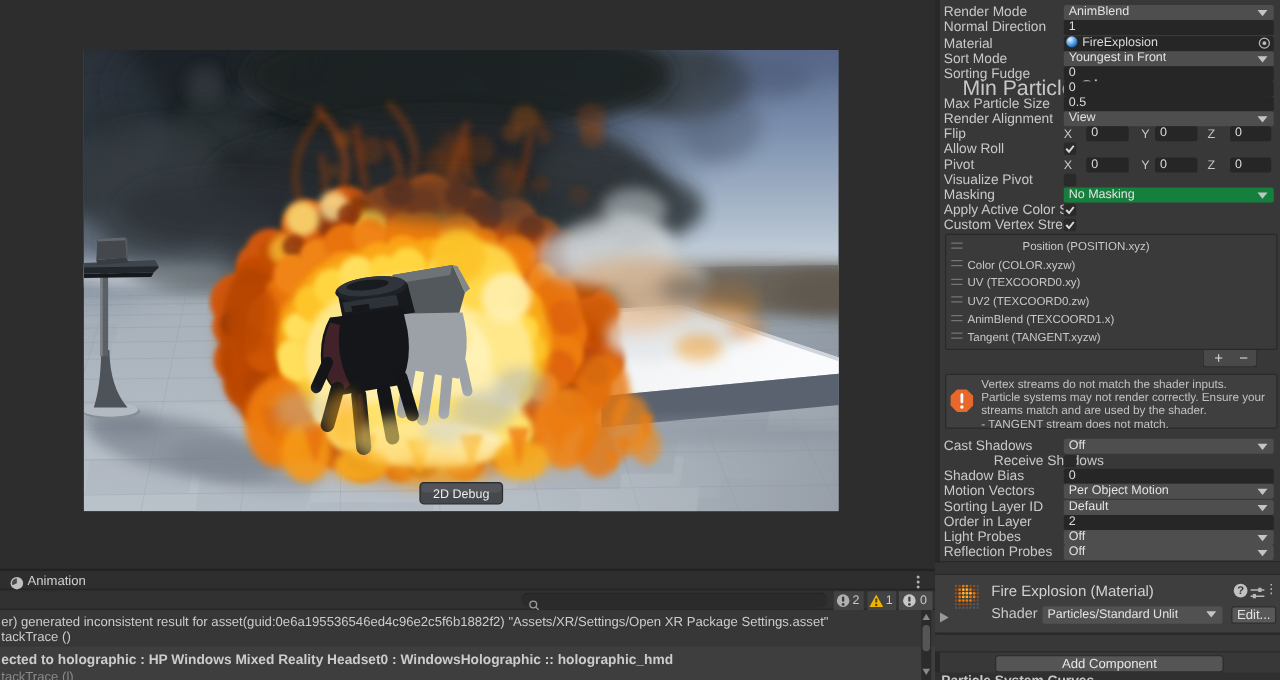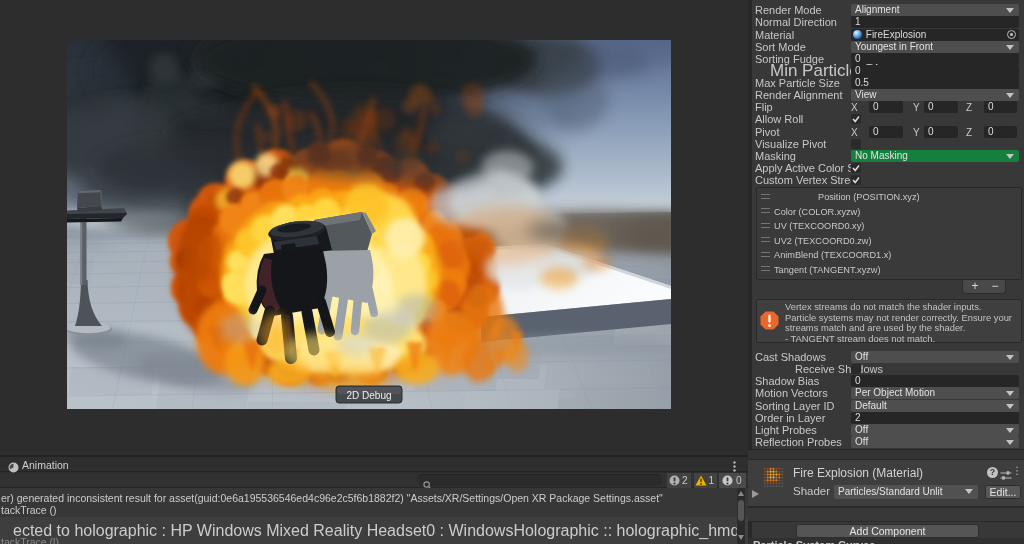--- a/index.html
+++ b/index.html
@@ -595,34 +595,34 @@
         <rect x="5" y="2.4" width="2" height="4.6" rx="1" fill="#424242"></rect>
         <circle cx="6" cy="9.3" r="1.2" fill="#424242"></circle>
       </svg>
     <span style="position:absolute;left:17px;top:2px;color:#c8c8c8;font-size:10px;">0</span>
     </div>
 
   <div class="abs" style="left:0; top:33px; width:748px; height:29px; background:#373737;"></div>
   <div class="abs" style="left:0; top:62px; width:748px; height:27px; background:#3e3e3e;"></div>
   <div class="abs" style="left:1px; top:37px; color:#cccccc; font-size:10.5px; white-space:pre;">er) generated inconsistent result for asset(guid:0e6a195536546ed4c96e2c5f6b1882f2) "Assets/XR/Settings/Open XR Package Settings.asset"</div>
   <div class="abs" style="left:1px; top:49px; color:#cccccc; font-size:10.5px;">tackTrace ()</div>
-  <div class="abs" style="left:13px; top:67px; color:#cccccc; font-size:16px;">ected to holographic : HP Windows Mixed Reality Headset0 : WindowsHolographic :: holographic_hmd</div>
+  <div class="abs" style="left:1px; top:67px; color:#cccccc; font-size:11px;font-weight:bold;">ected to holographic : HP Windows Mixed Reality Headset0 : WindowsHolographic :: holographic_hmd</div>
   <div class="abs" style="left:1px; top:81px; color:#8a8a8a; font-size:10.5px;">tackTrace (l)</div>
 
   <div class="abs" style="left:737px; top:33px; width:8px; height:56px; background:#2b2b2b;"></div>
   <div class="abs" style="left:738px; top:45px; width:6px; height:21px; background:#555555; border-radius:3px;"></div>
   <div class="abs" style="left:738px; top:36px; width:0; height:0; border-left:3.5px solid transparent; border-right:3.5px solid transparent; border-bottom:5px solid #8a8a8a;"></div>
   <div class="abs" style="left:738px; top:80px; width:0; height:0; border-left:3.5px solid transparent; border-right:3.5px solid transparent; border-top:5px solid #8a8a8a;"></div>
 </div>
 
 <div class="abs" id="inspector" style="left:748px; top:0; width:276px; height:544px; background:#383838;">
   <div class="abs" style="left:0; top:0; width:4px; height:544px; background:#282828;"></div>
   <div id="rows1">
       <div class="lbl" style="left:7px; top:4.300000000000001px; line-height:12px; font-size:11px; color:#c8c8c8;text-align:right;">Render Mode</div>
-<div class="dd" style="left:103px; top:4.300000000000001px; width:168px;">Alignment</div>
+<div class="dd" style="left:103px; top:4.300000000000001px; width:168px;">AnimBlend</div>
 <div class="lbl" style="left:7px; top:16.4px; line-height:12px; font-size:11px; color:#c8c8c8;">Normal Direction</div>
 <div class="fld" style="left:103px; top:16.4px; width:168px;">1</div>
 <div class="lbl" style="left:7px; top:28.6px; line-height:12px; font-size:11px; color:#c8c8c8;">Material</div>
 <div class="fld" style="left:103px; top:28.6px; width:168px; padding-left:2px;">
 <span style="display:inline-block;width:9px;height:9px;border-radius:50%;background:radial-gradient(circle at 35% 30%, #e8f2ff 0%, #7ab6ef 35%, #1d6cc0 70%, #0a3f7e 100%);vertical-align:-1px;"></span>
 <span style="margin-left:1px;">FireExplosion</span>
 <span style="position:absolute;right:3px;top:1.5px;width:9px;height:9px;border:1.2px solid #b8b8b8;border-radius:50%;">
           <span style="position:absolute;left:2.4px;top:2.4px;width:2.5px;height:2.5px;border-radius:50%;background:#b8b8b8;"></span>
         </span></div>
 <div class="lbl" style="left:7px; top:40.7px; line-height:12px; font-size:11px; color:#c8c8c8;">Sort Mode</div>

